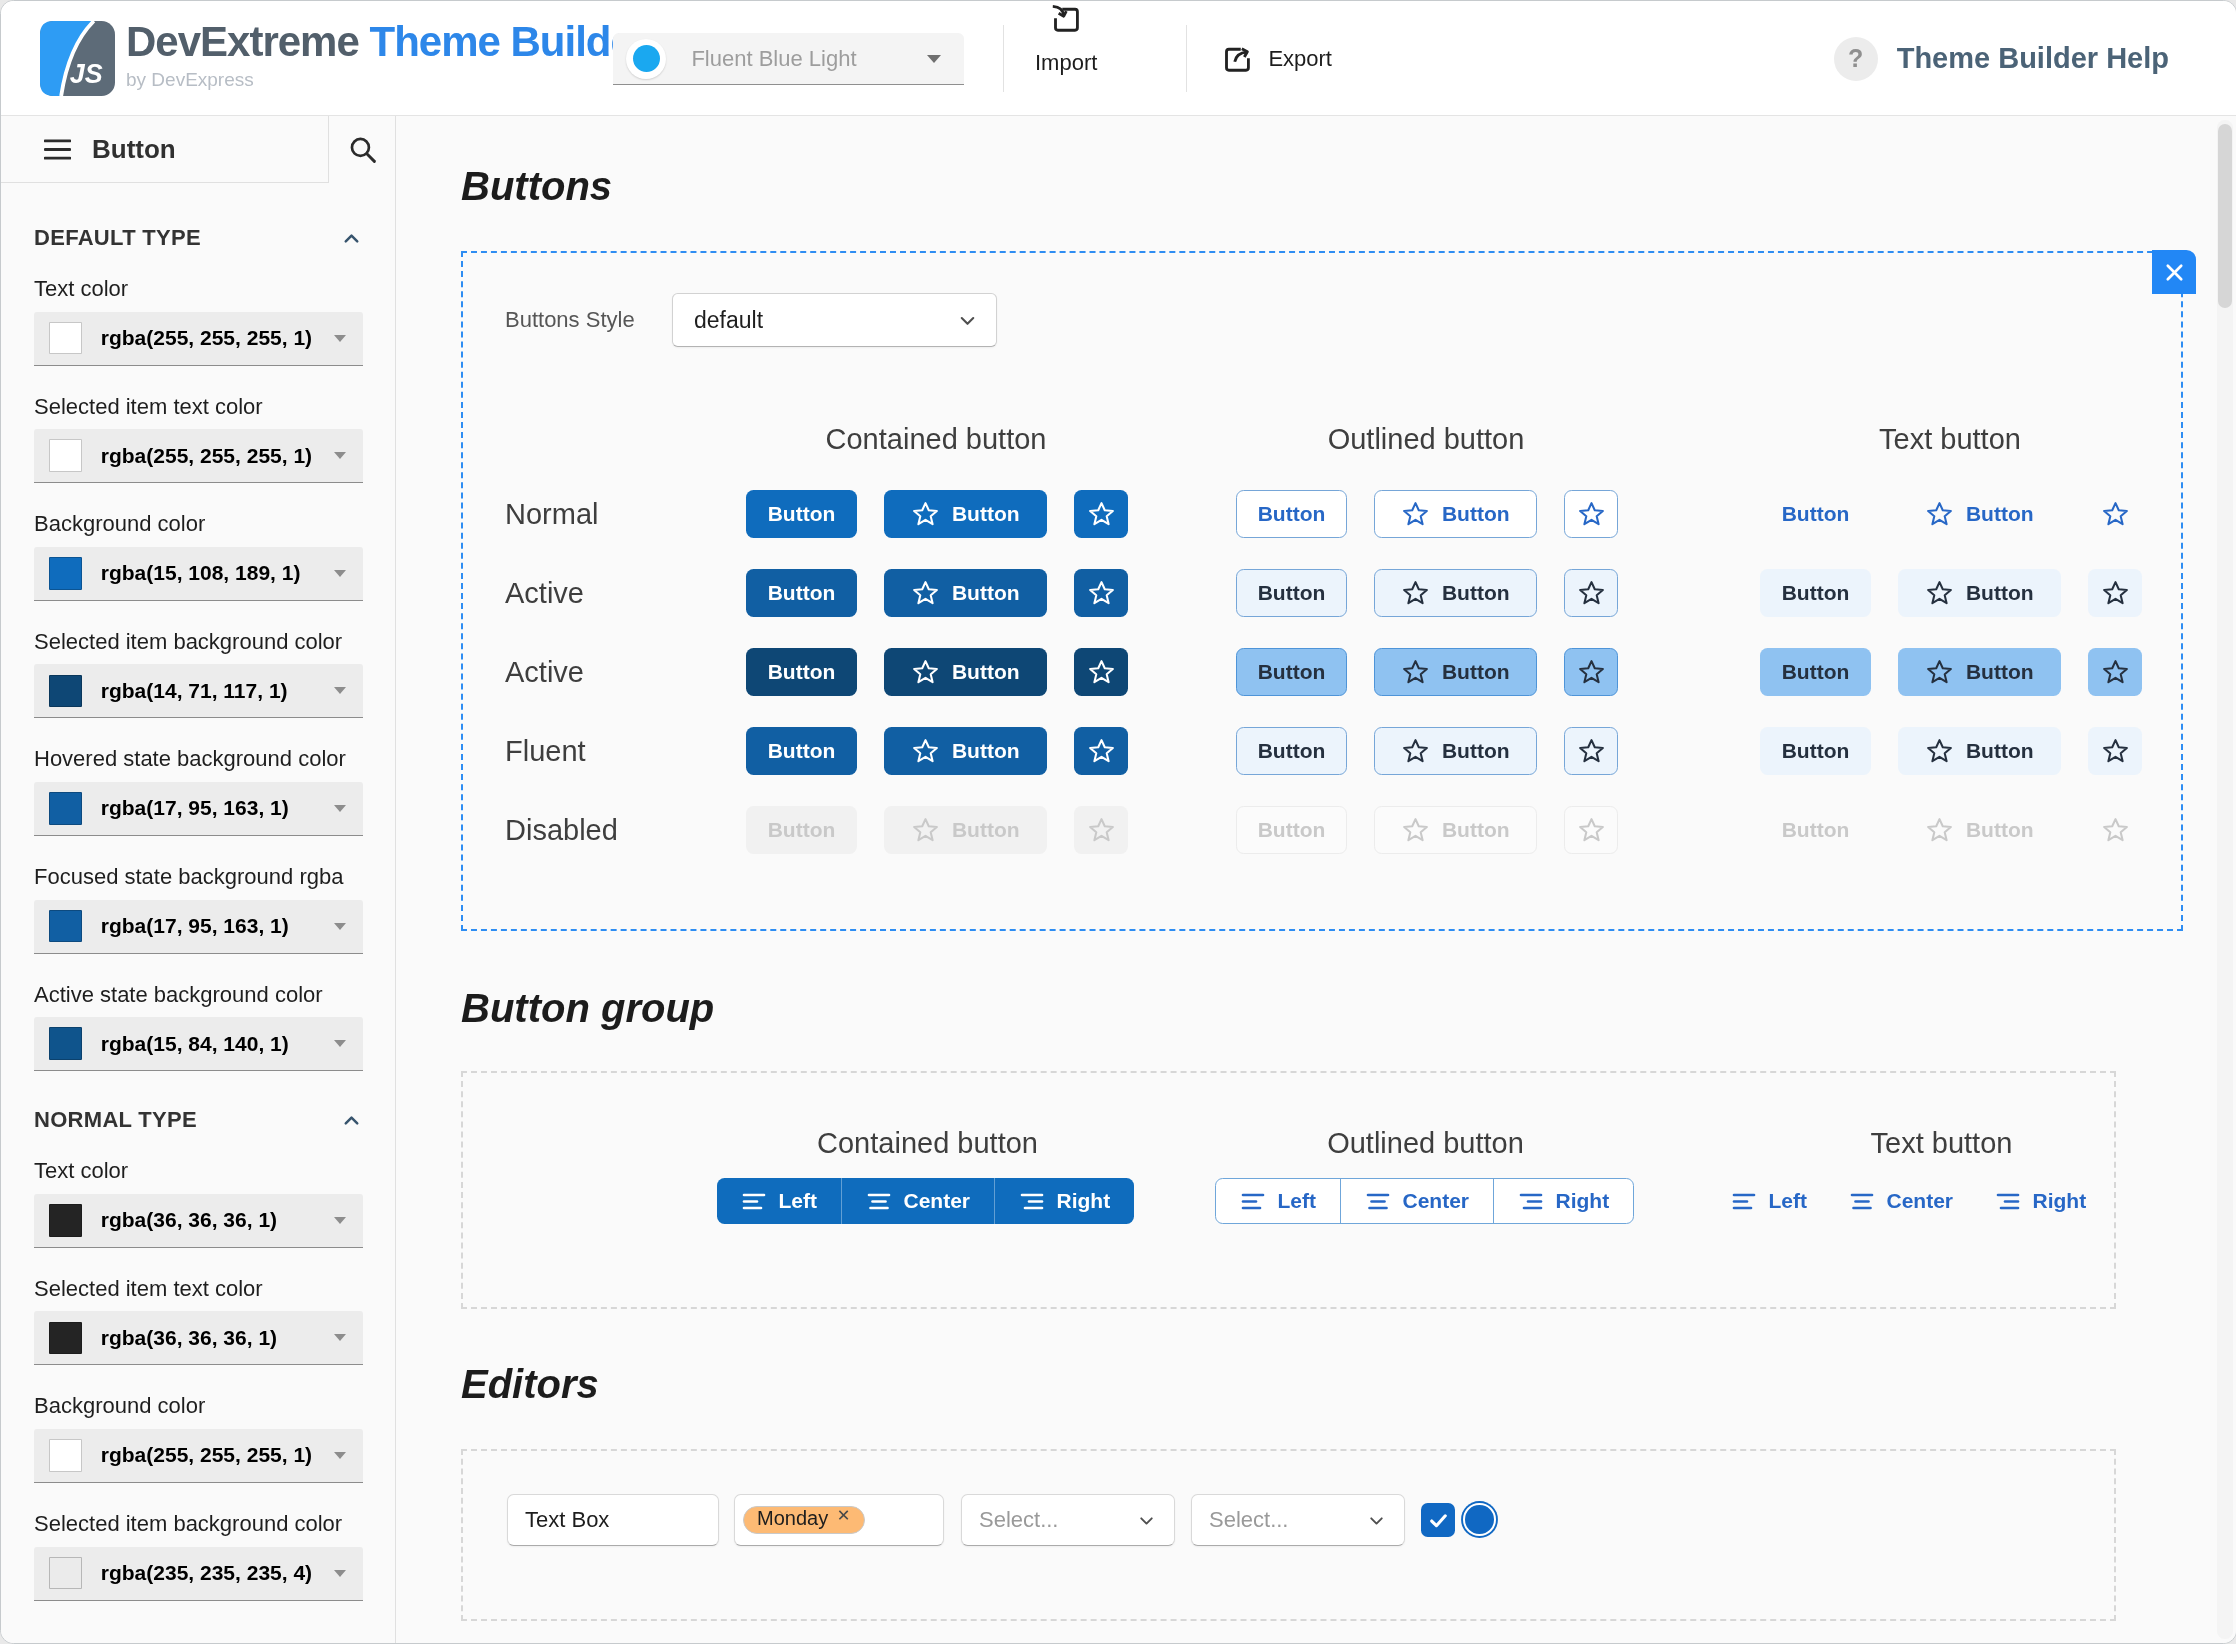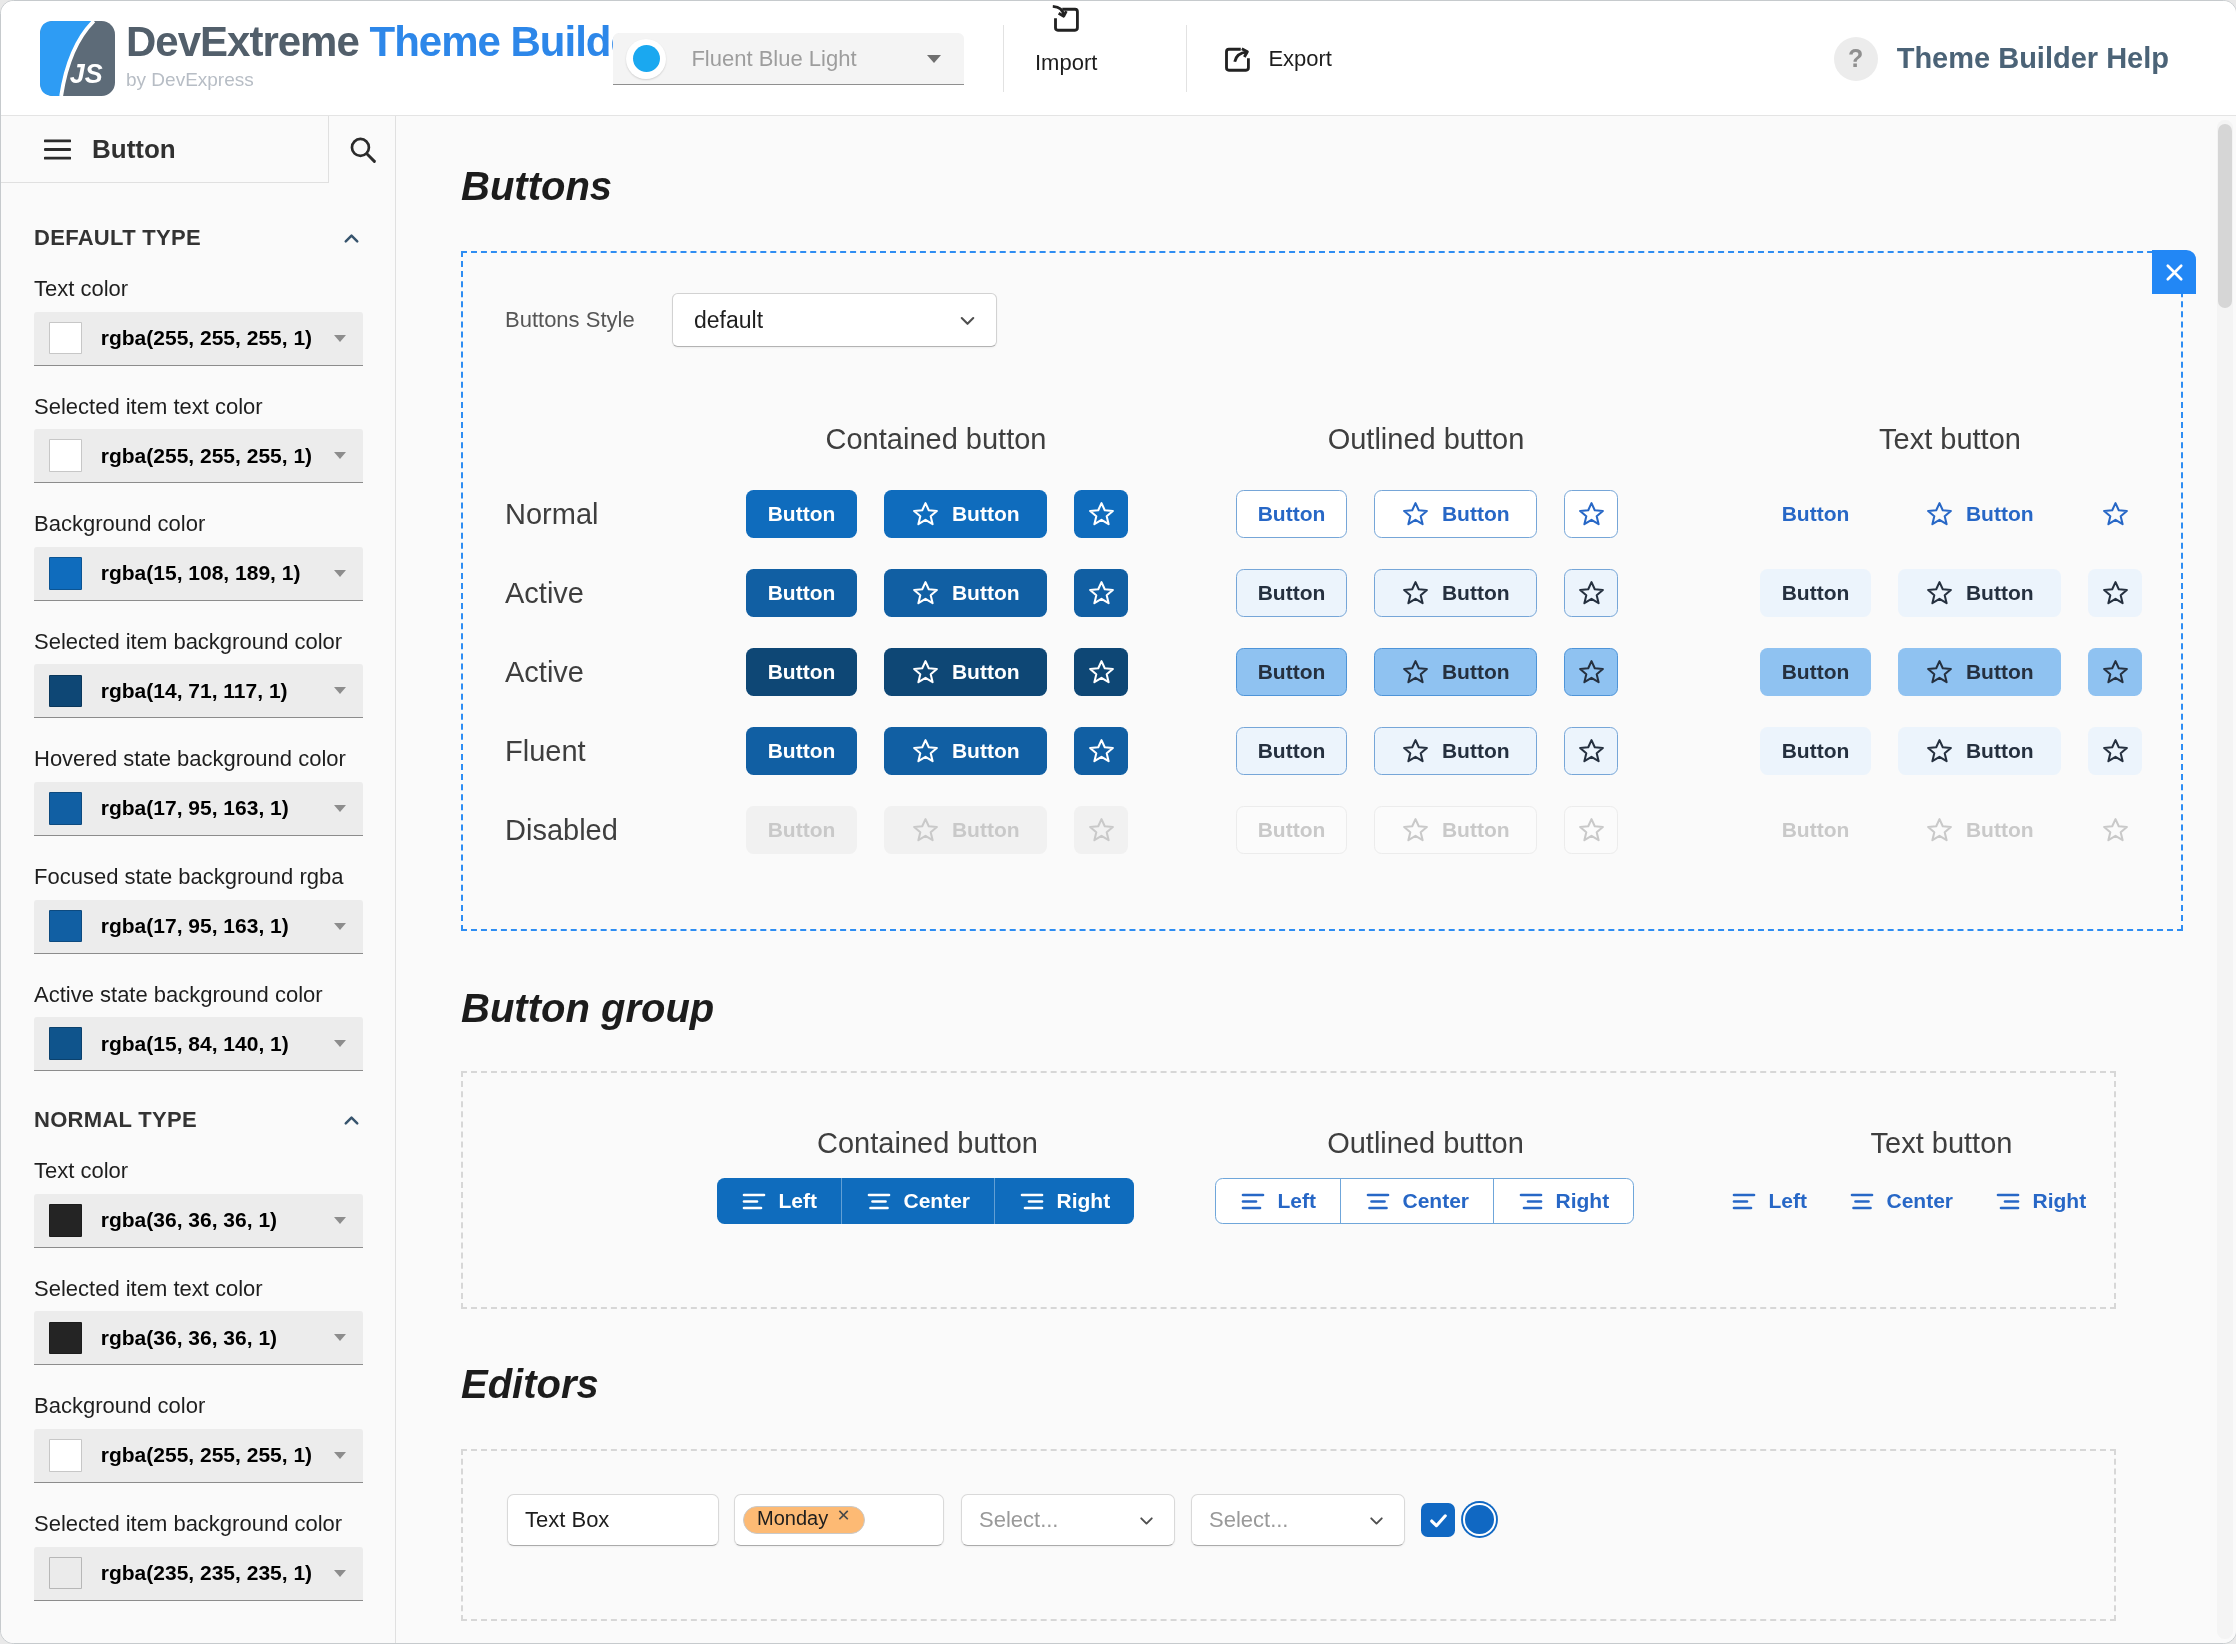--- a/index.html
+++ b/index.html
@@ -343,21 +343,21 @@
             <div class="sb-field">
               <span class="swatch" style="background: rgb(255, 255, 255);"></span>
               <span class="sb-field-value">rgba(255, 255, 255, 1)</span>
               <span class="sb-caret"></span>
             </div>
           </div>
           <div class="sb-field-block">
             <div class="sb-field-label">Selected item background color</div>
             <div class="sb-field">
               <span class="swatch" style="background: rgb(235, 235, 235);"></span>
-              <span class="sb-field-value">rgba(235, 235, 235, 1)</span>
+              <span class="sb-field-value">rgba(235, 235, 235, 4)</span>
               <span class="sb-caret"></span>
             </div>
           </div>
         </div>
       </div>
   </div>
 
   <div class="main">
 
     <h1 class="section-heading" style="top:48px;">Buttons</h1>

